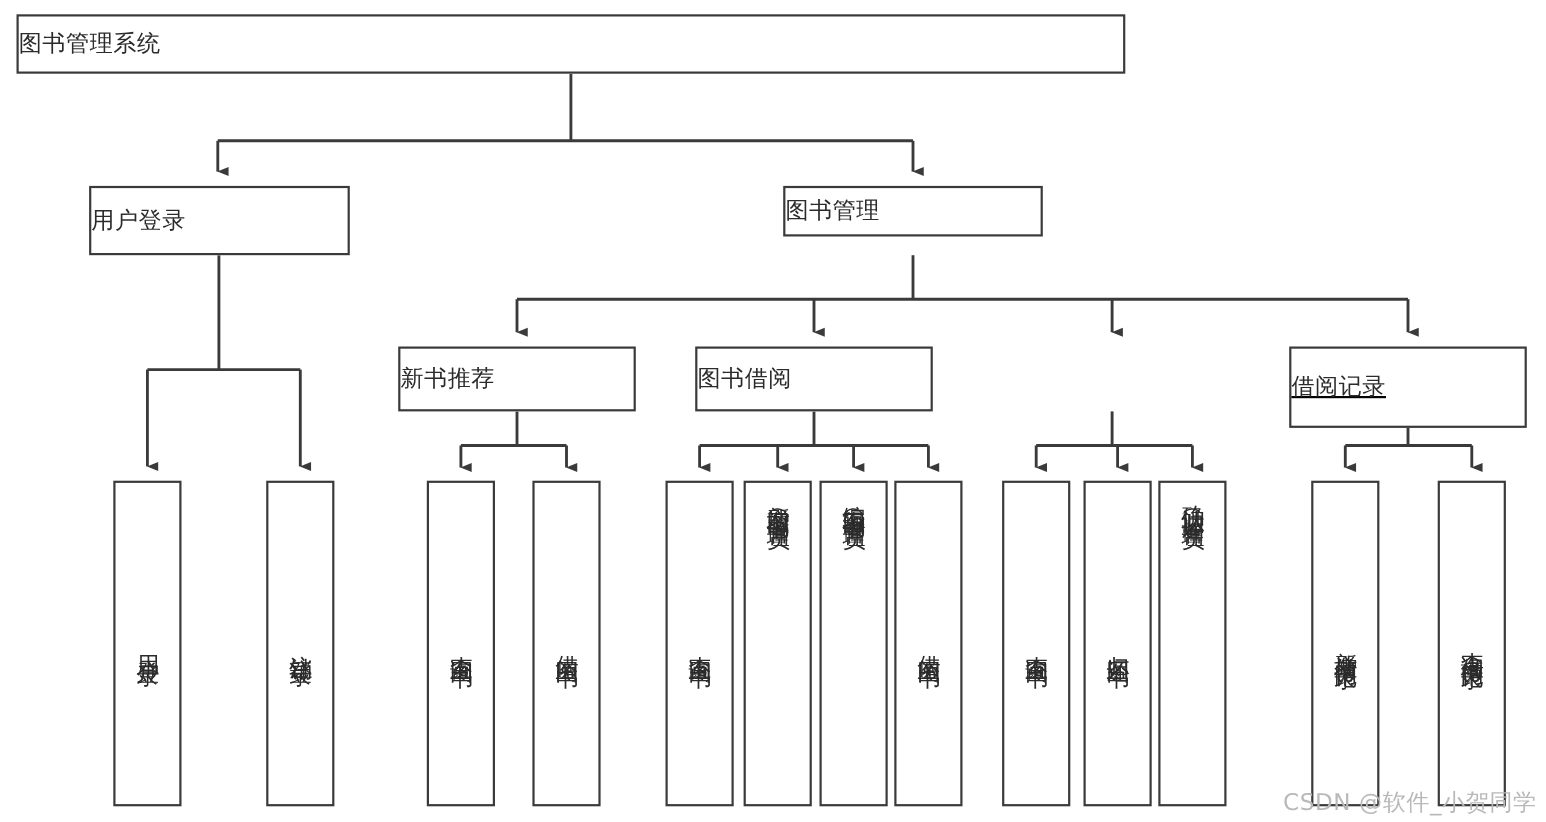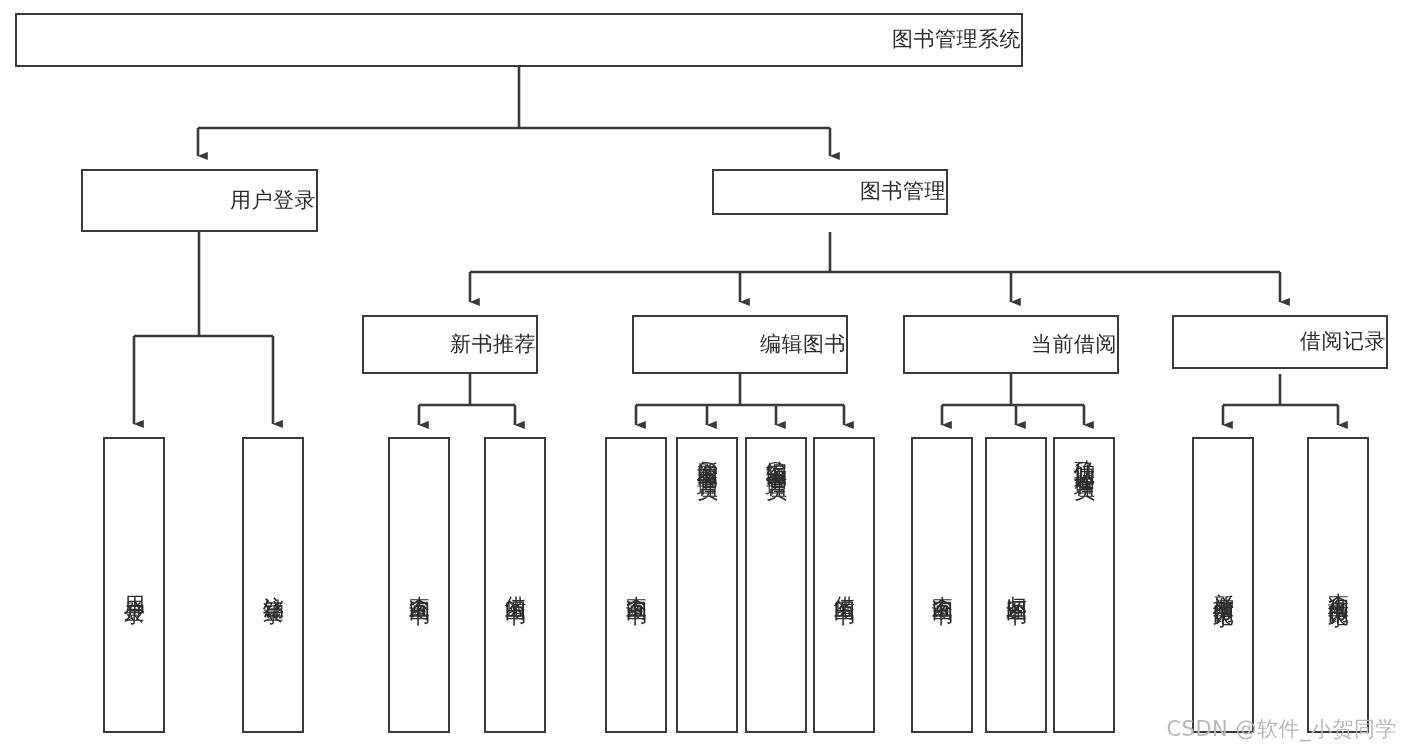--- a/index.html
+++ b/index.html
@@ -21,21 +21,21 @@
     width: 1405px;
     height: 747px;
   }
   .node-box {
     position: absolute;
     box-sizing: border-box;
     background: #ffffff;
     border: 2.5px solid #3a3a3a;
     display: flex;
     align-items: center;
-    justify-content: flex-end;
+    justify-content: flex-start;
   }
   .node-label-h {
     font-size: 21px;
     color: #2b2b2b;
     line-height: 1.1;
     white-space: nowrap;
     letter-spacing: 0.5px;
   }
   .node-label-v {
     font-size: 21px;
@@ -149,33 +149,30 @@
   </div>
 
   <div class="node-box" style="left:81px; top:169px; width:237px; height:63px;">
     <span class="node-label-h">用户登录</span>
   </div>
 
   <div class="node-box" style="left:712px; top:169px; width:236px; height:46px;">
     <span class="node-label-h">图书管理</span>
   </div>
 
-  <div class="node-box" style="left:362px; top:315px; width:176px; height:59px;">
+  <div class="node-box" style="left:362px; top:315px; width:216px; height:59px;">
     <span class="node-label-h">新书推荐</span>
   </div>
 
   <div class="node-box" style="left:632px; top:315px; width:216px; height:59px;">
-    <span class="node-label-h">编辑图书</span>
-  </div>
-
-  <div class="node-box" style="left:903px; top:315px; width:216px; height:59px;">
-    <span class="node-label-h">当前借阅</span>
-  </div>
-
-  <div class="node-box" style="left:1172px; top:315px; width:216px; height:54px;">
+    <span class="node-label-h">图书借阅</span>
+  </div>
+
+
+  <div class="node-box" style="left:1172px; top:315px; width:216px; height:74px;text-decoration:underline;">
     <span class="node-label-h">借阅记录</span>
   </div>
 
   <div class="leaf-box" style="left:103px; top:437px; width:62px; height:296px;">
     <span class="node-label-v">用户登录</span>
   </div>
 
   <div class="leaf-box" style="left:242px; top:437px; width:62px; height:296px;">
     <span class="node-label-v">注销登录</span>
   </div>

